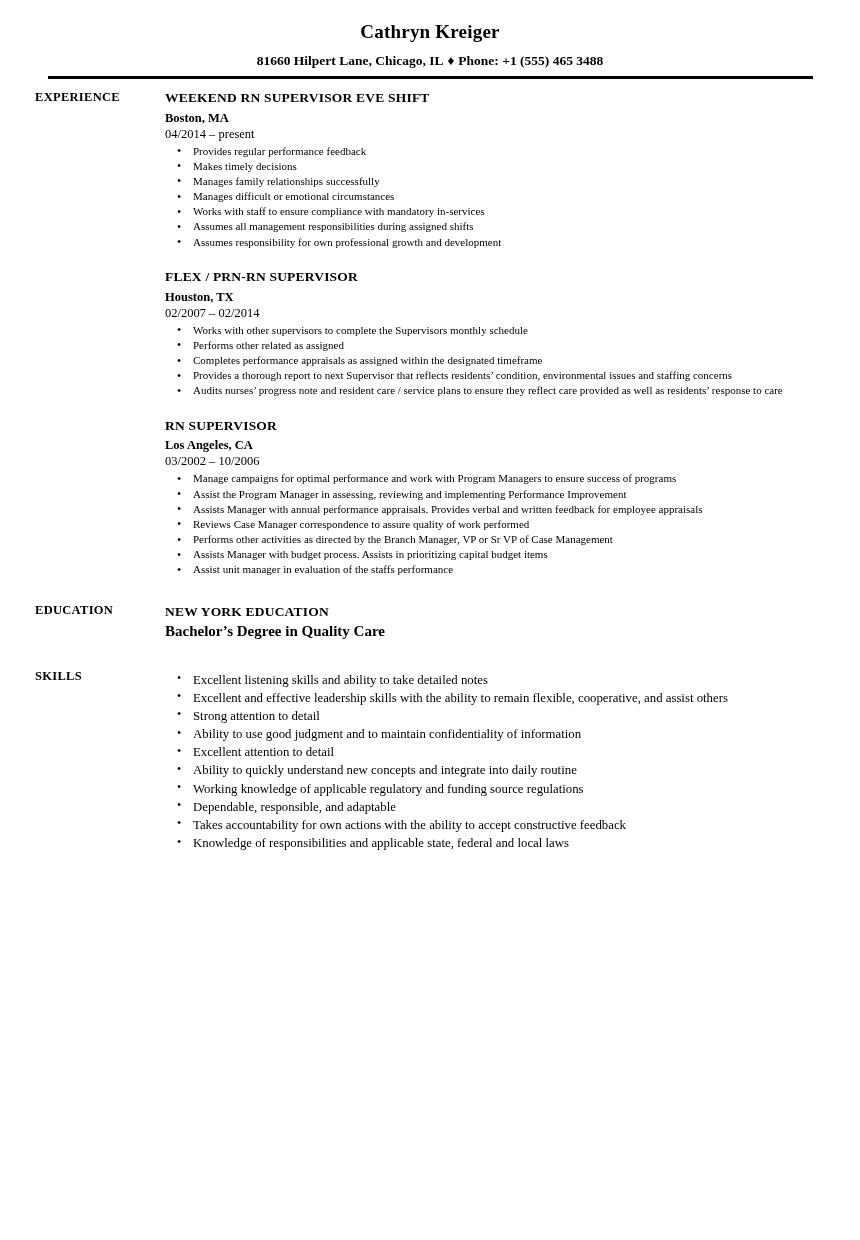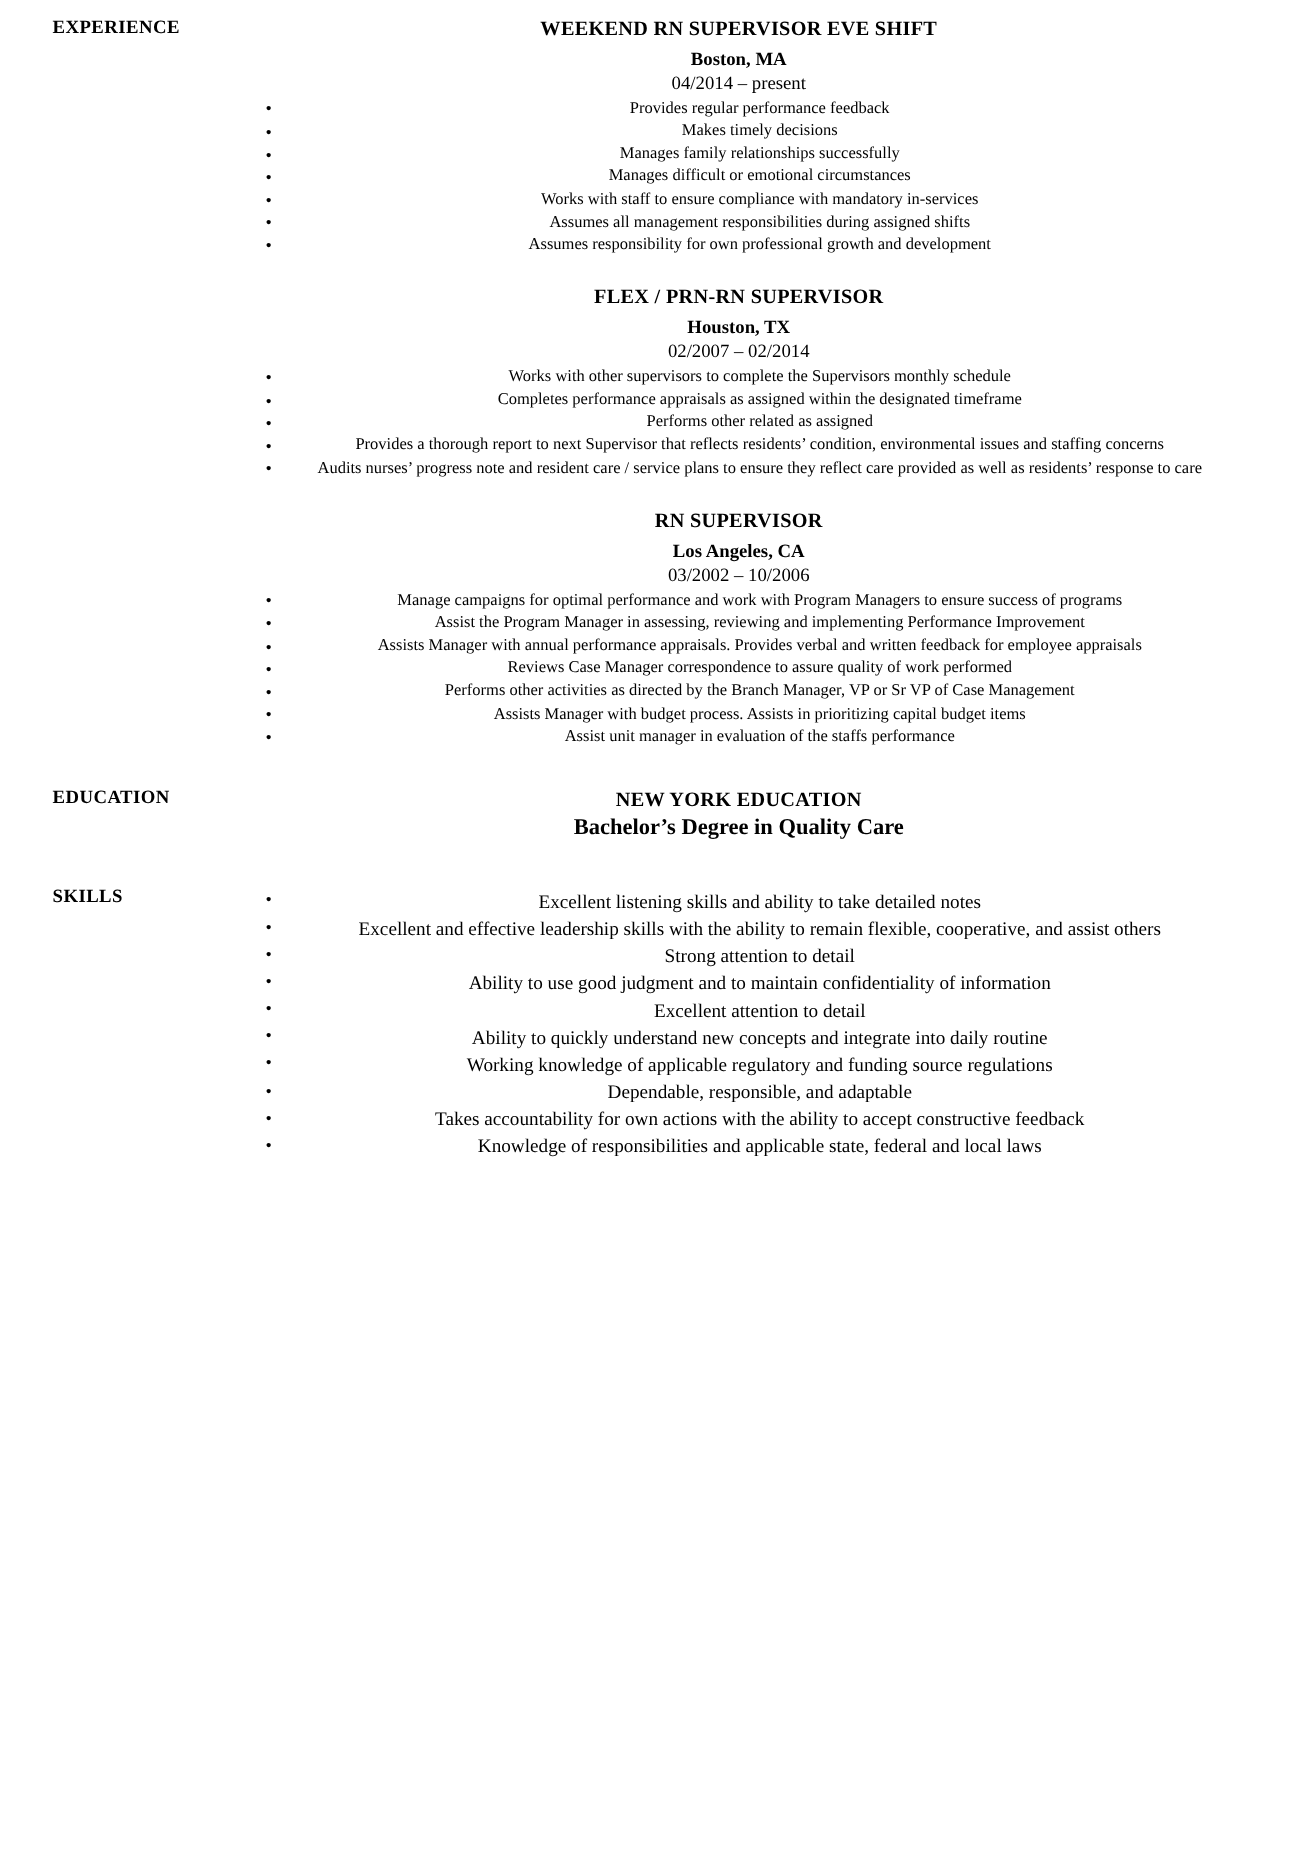--- a/index.html
+++ b/index.html
@@ -63,21 +63,20 @@
     box-sizing: border-box;
     font-size: 12.5px;
     font-weight: bold;
     letter-spacing: 0.3px;
     line-height: 1.2;
   }
   .section-body {
     flex: 1 1 auto;
     padding-right: 40px;
     box-sizing: border-box;
-    text-align: center;
   }
 
   #experience-section { margin-top: 11px; }
   #education-section { margin-top: 25px; }
   #skills-section { margin-top: 27px; }
 
   
   .job { margin-bottom: 19px; }
   .job:last-child { margin-bottom: 0; }
 
@@ -139,20 +138,27 @@
     font-weight: bold;
     margin-top: 2px;
     line-height: 1.3;
   }
 </style>
 </head>
 <body>
 
 <div class="page">
 
+  <div class="header">
+    <div class="name">Cathryn Kreiger</div>
+    <div class="contact">
+      <span>81660 Hilpert Lane, Chicago, IL</span><span class="sep">♦</span><span>Phone: +1 (555) 465 3488</span>
+    </div>
+    <div class="rule"></div>
+  </div>
 
   <div class="section" id="experience-section">
     <div class="section-label">EXPERIENCE</div>
     <div class="section-body">
 
       <div class="job">
         <div class="job-title">WEEKEND RN SUPERVISOR EVE SHIFT</div>
         <div class="job-location">Boston, MA</div>
         <div class="job-dates">04/2014 – present</div>
         <ul class="bullets">
@@ -165,22 +171,22 @@
           <li>Assumes responsibility for own professional growth and development</li>
         </ul>
       </div>
 
       <div class="job">
         <div class="job-title">FLEX / PRN-RN SUPERVISOR</div>
         <div class="job-location">Houston, TX</div>
         <div class="job-dates">02/2007 – 02/2014</div>
         <ul class="bullets">
           <li>Works with other supervisors to complete the Supervisors monthly schedule</li>
+          <li>Performs other related as assigned</li>
           <li>Completes performance appraisals as assigned within the designated timeframe</li>
-          <li>Performs other related as assigned</li>
           <li>Provides a thorough report to next Supervisor that reflects residents’ condition, environmental issues and staffing concerns</li>
           <li>Audits nurses’ progress note and resident care / service plans to ensure they reflect care provided as well as residents’ response to care</li>
         </ul>
       </div>
 
       <div class="job">
         <div class="job-title">RN SUPERVISOR</div>
         <div class="job-location">Los Angeles, CA</div>
         <div class="job-dates">03/2002 – 10/2006</div>
         <ul class="bullets">

